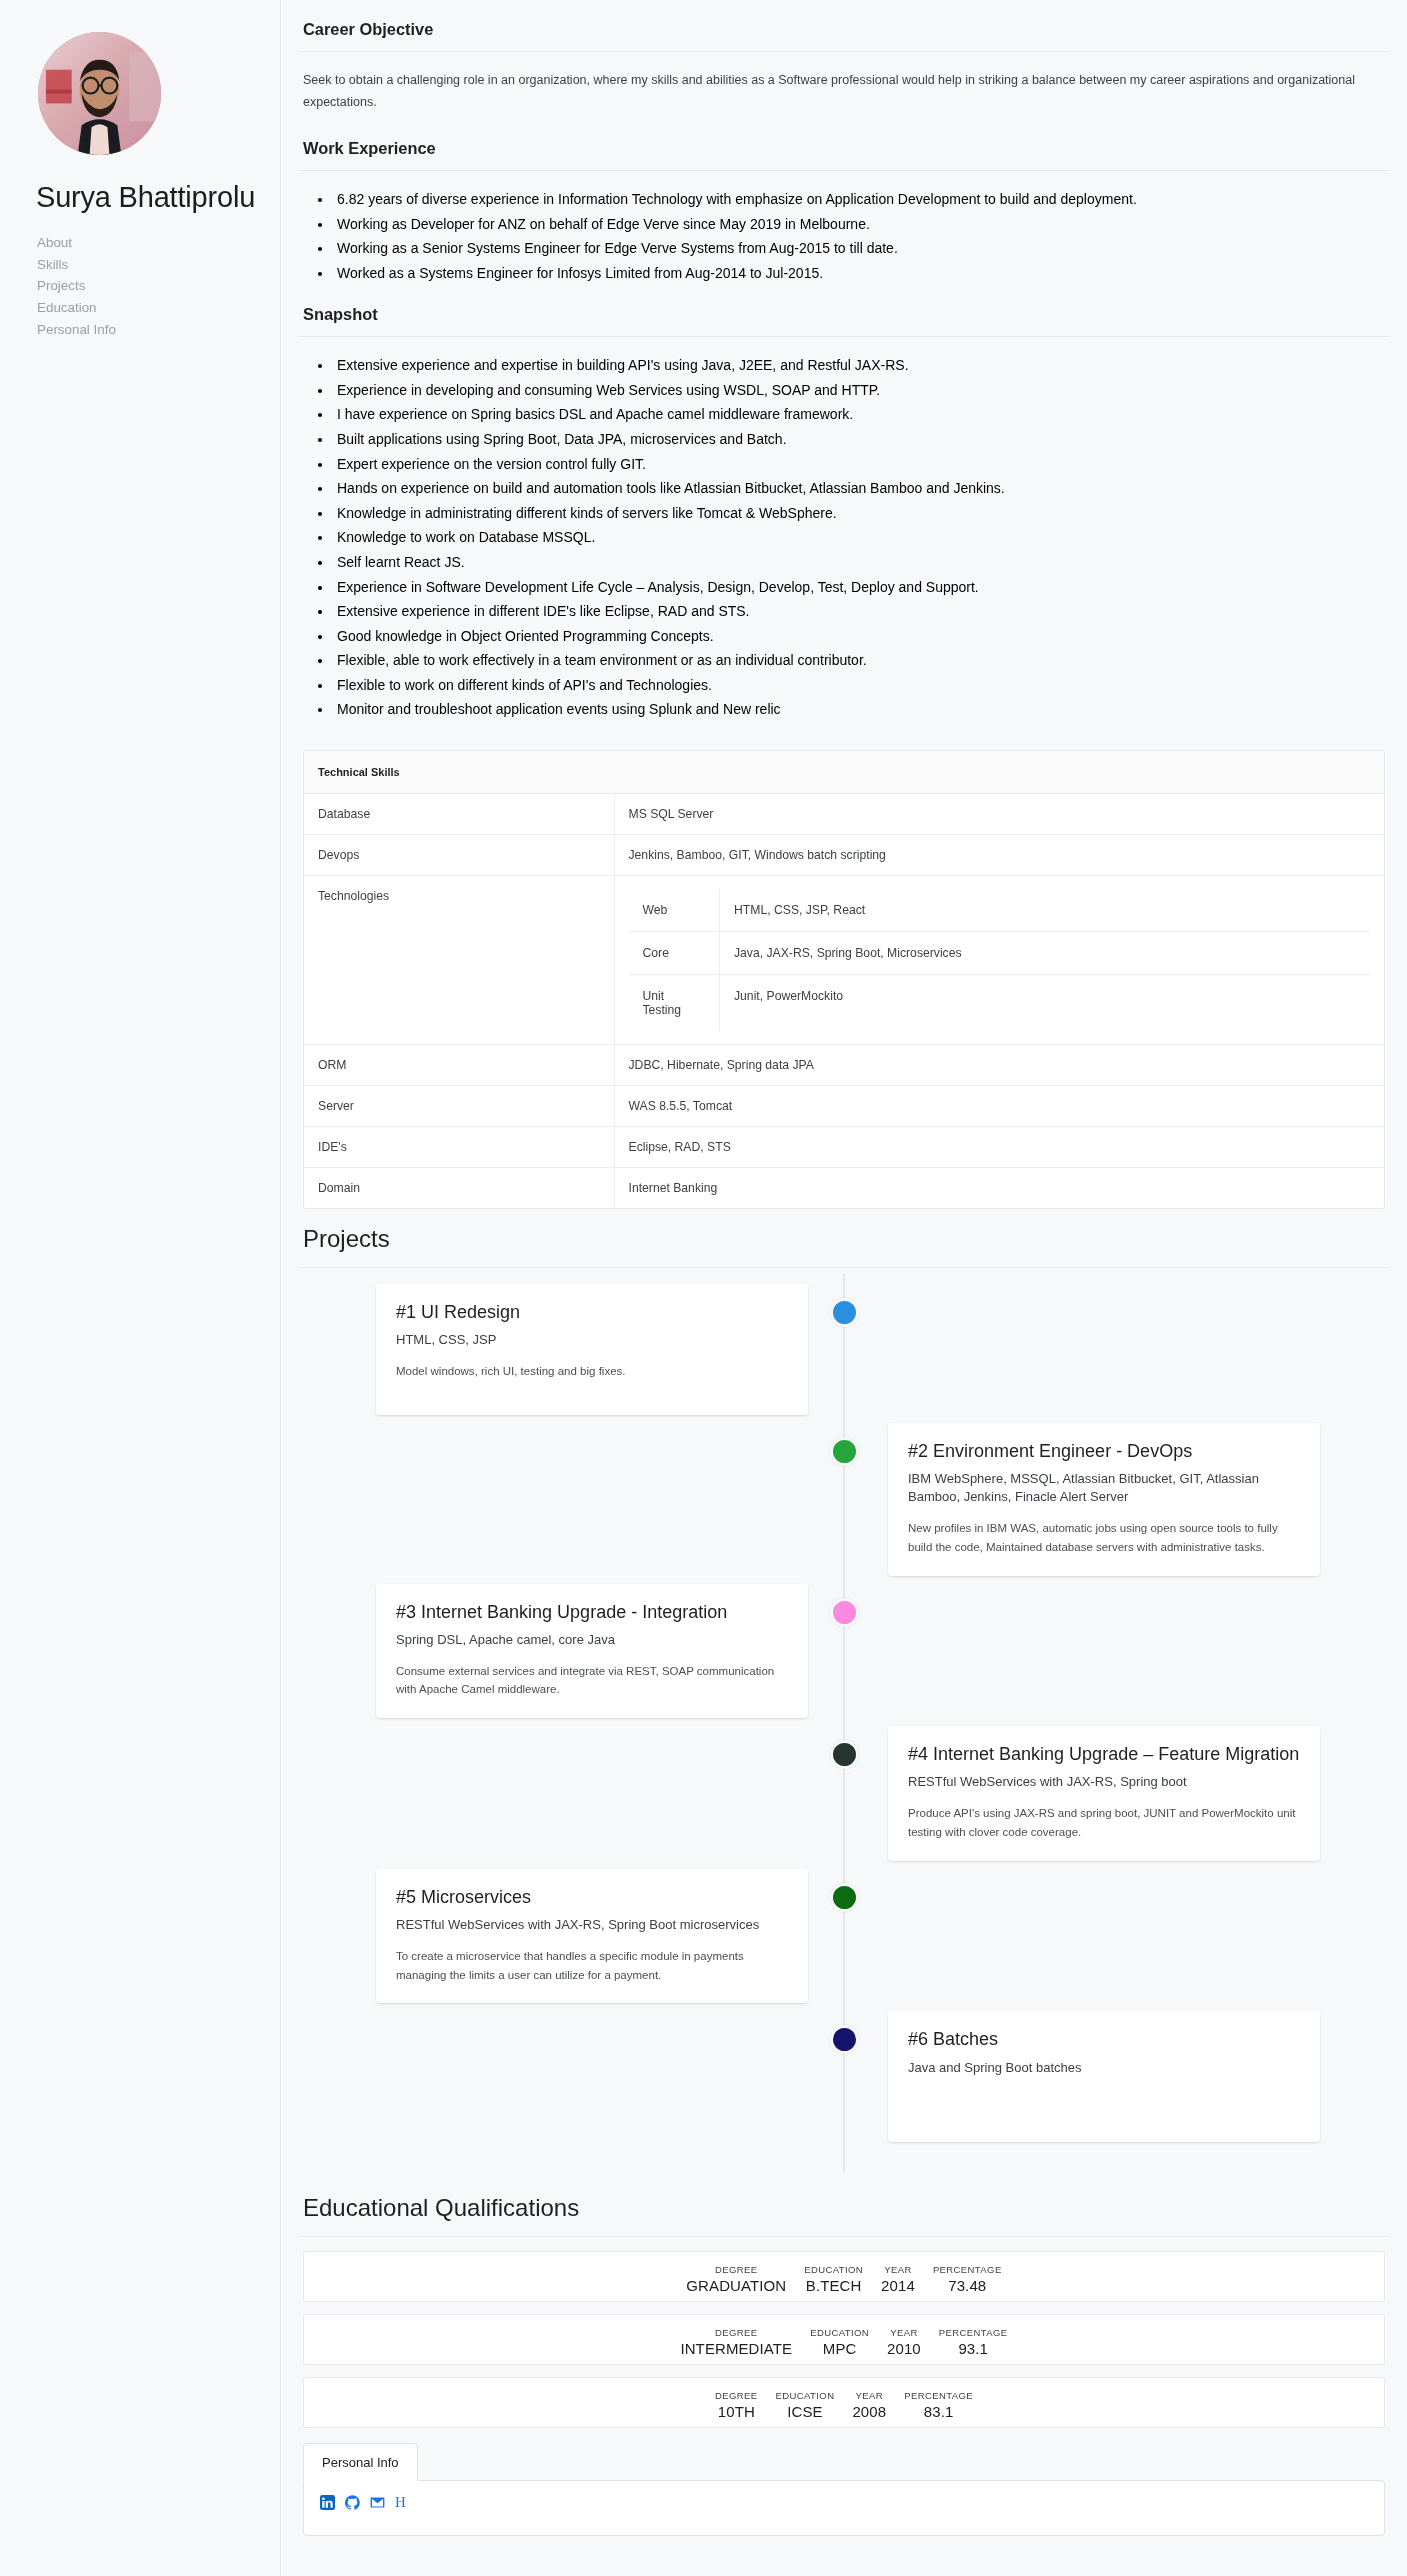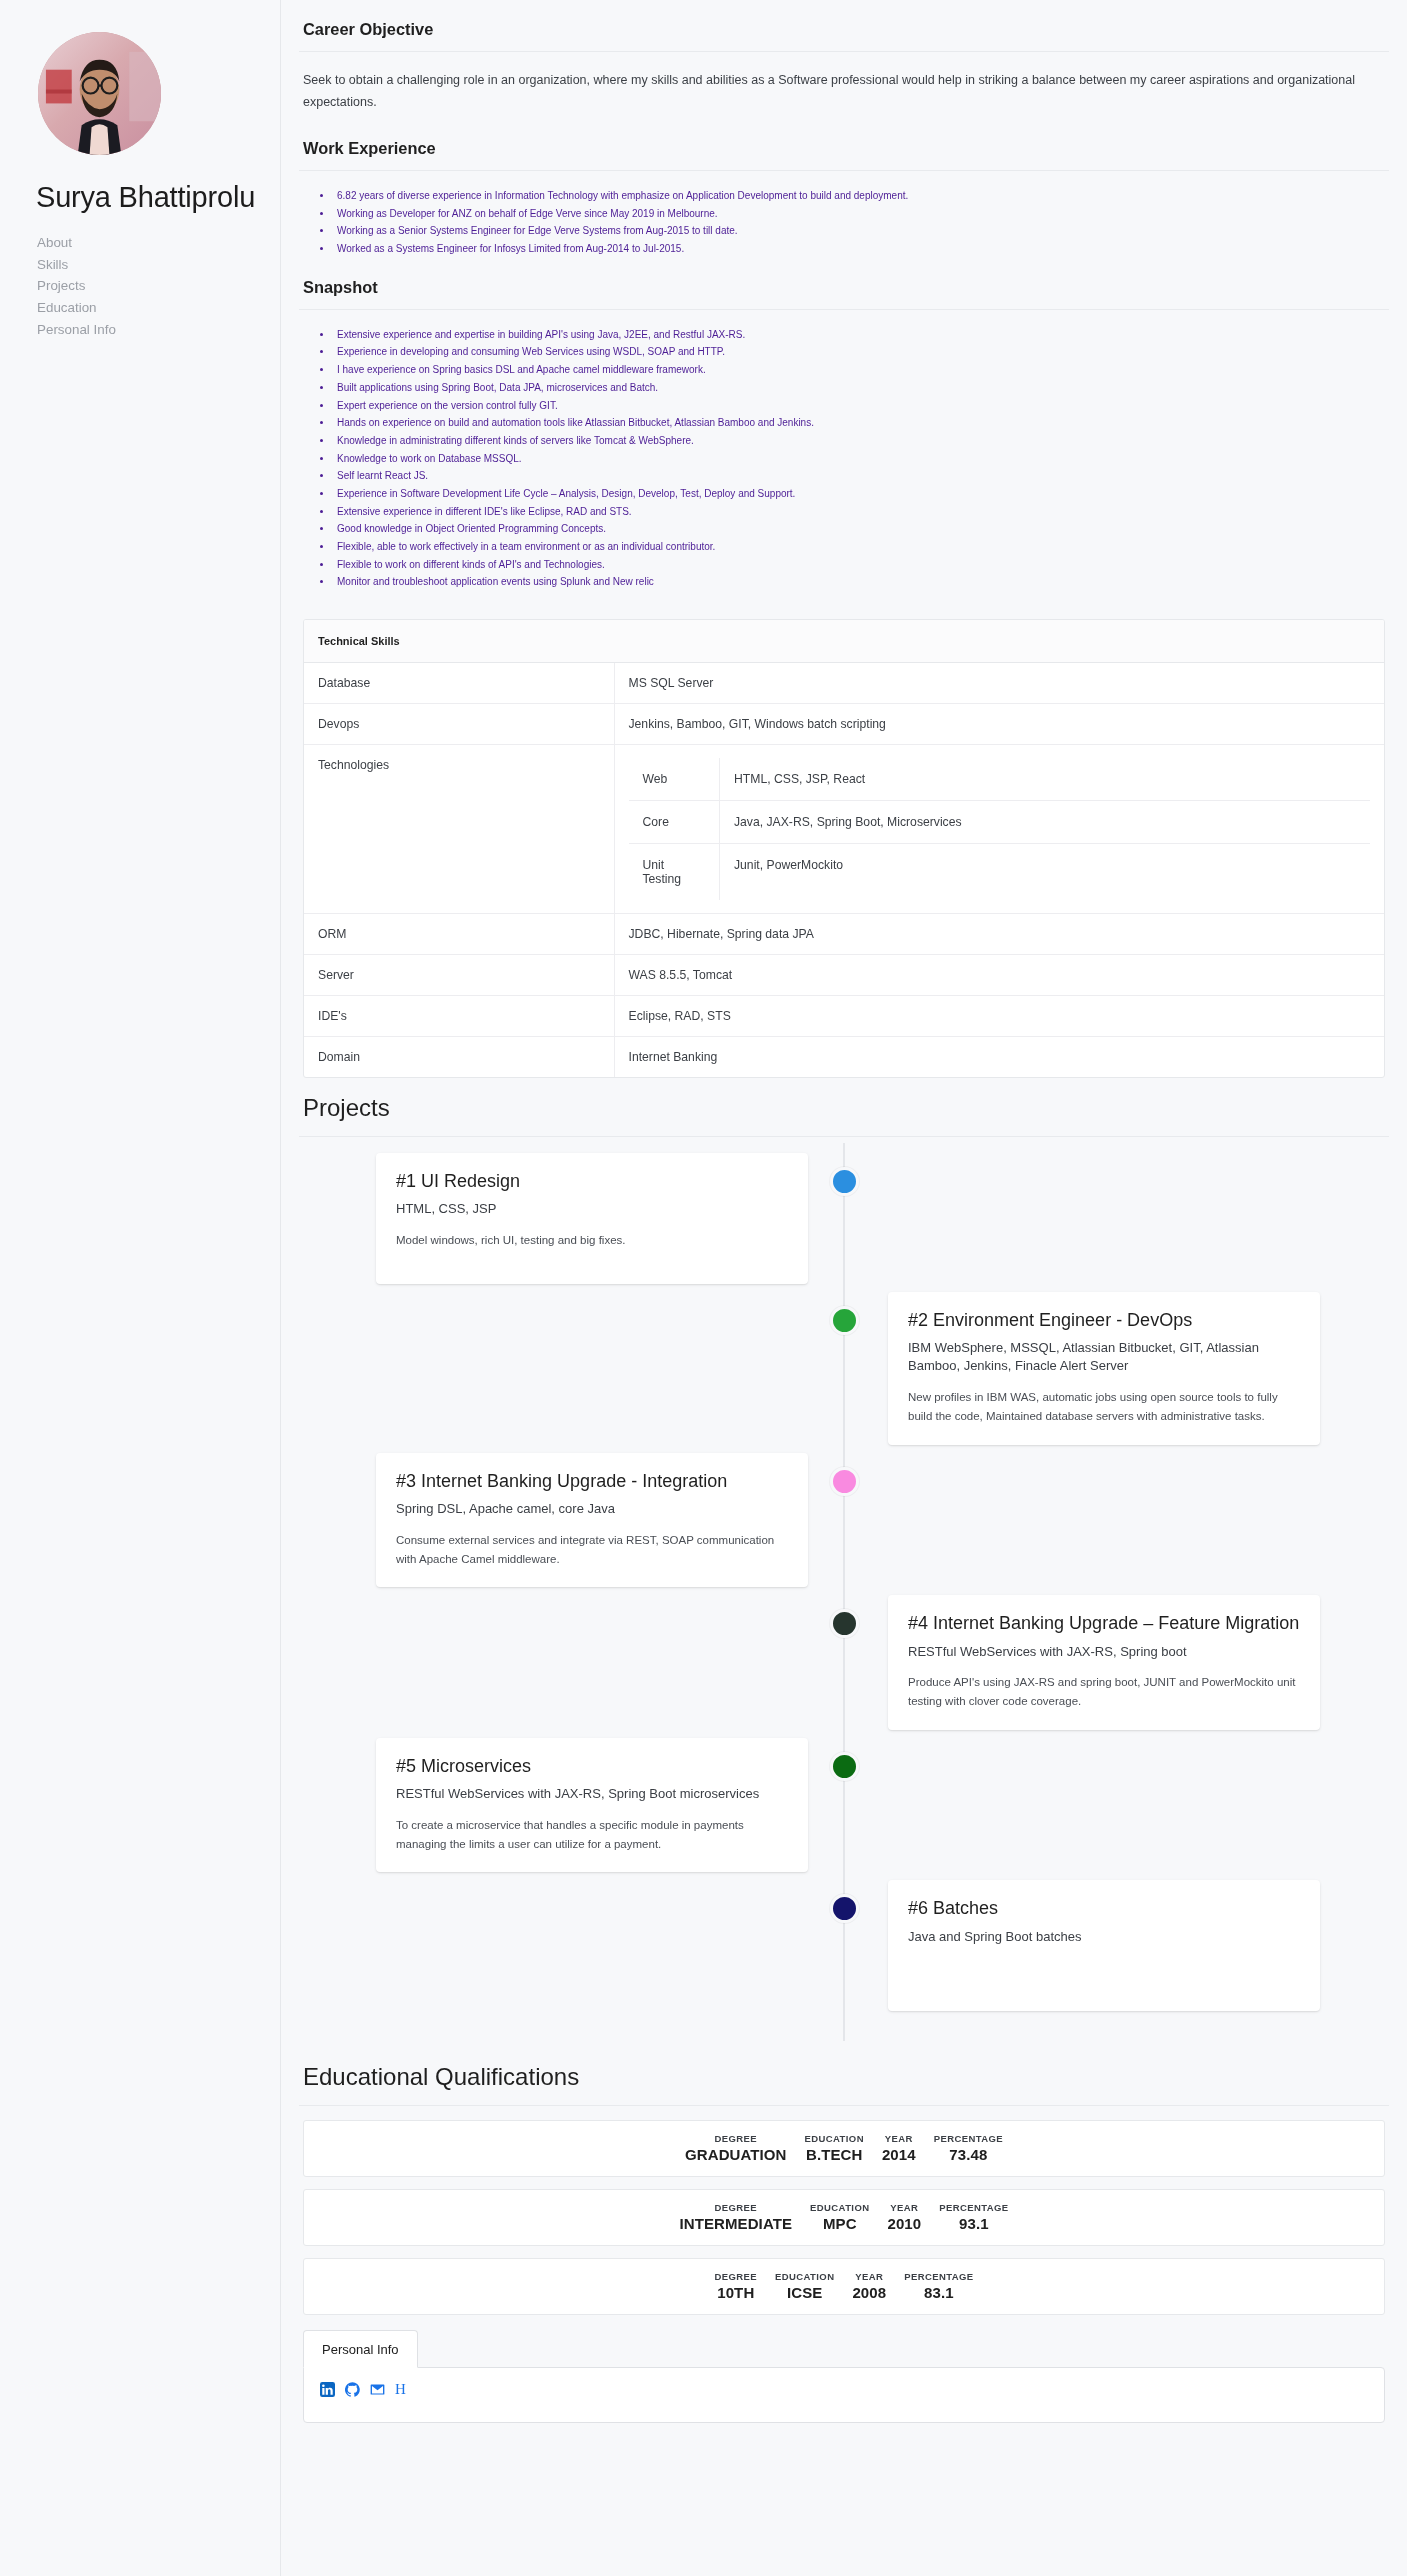--- a/index.html
+++ b/index.html
@@ -67,23 +67,23 @@
     line-height: 1.72;
     color: #3b3f45;
     padding: 18px 4px 20px 4px;
     max-width: 1097px;
   }
   ul.bullets {
     padding: 16px 4px 14px 34px;
     list-style: disc;
   }
   ul.bullets li {
-    font-size: 10px;
+    font-size: 14px;
     line-height: 1.72;
-    color: #4c1d95;
+    color: #000000;
     padding-left: 4px;
     margin-bottom: 0.5px;
   }
 
   
   .skills-card {
     margin: 14px 4px 0 4px;
     background: #ffffff;
     border: 1px solid #e6e8eb;
     border-radius: 3px;
@@ -181,25 +181,24 @@
     color: #4a4e55;
     line-height: 1.62;
   }
 
   
   .edu-card {
     background: #ffffff;
     border: 1px solid #e6e8eb;
     border-radius: 3px;
     margin: 0 4px 12px 4px;
-    padding: 12px 14px 13px 14px;
+    padding: 12px 14px 7px 14px;
     display: flex;
     justify-content: center;
     gap: 0;
-    font-weight: bold;
   }
   .edu-col { text-align: center; padding: 0 9px; }
   .edu-col .lbl {
     font-size: 9.5px;
     letter-spacing: 0.4px;
     color: #3b3f45;
     text-transform: uppercase;
     margin-bottom: 2px;
   }
   .edu-col .val {

